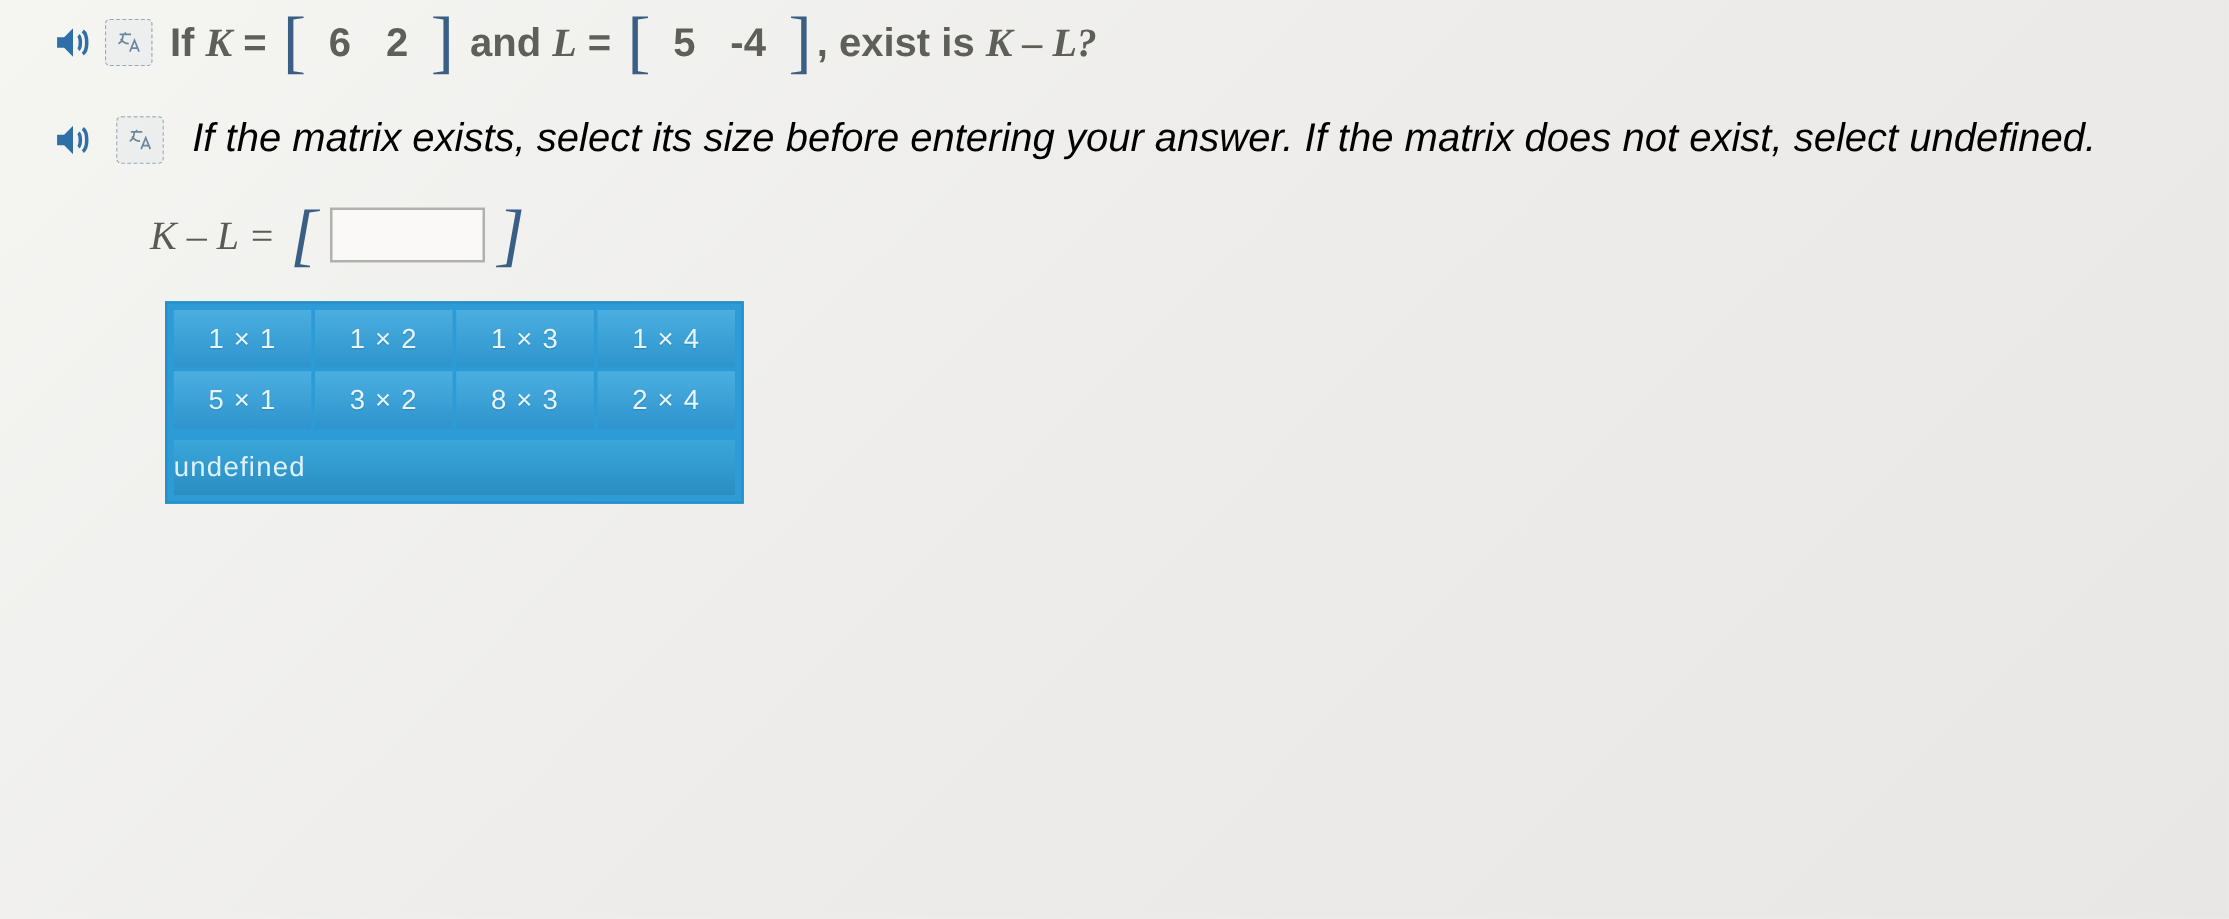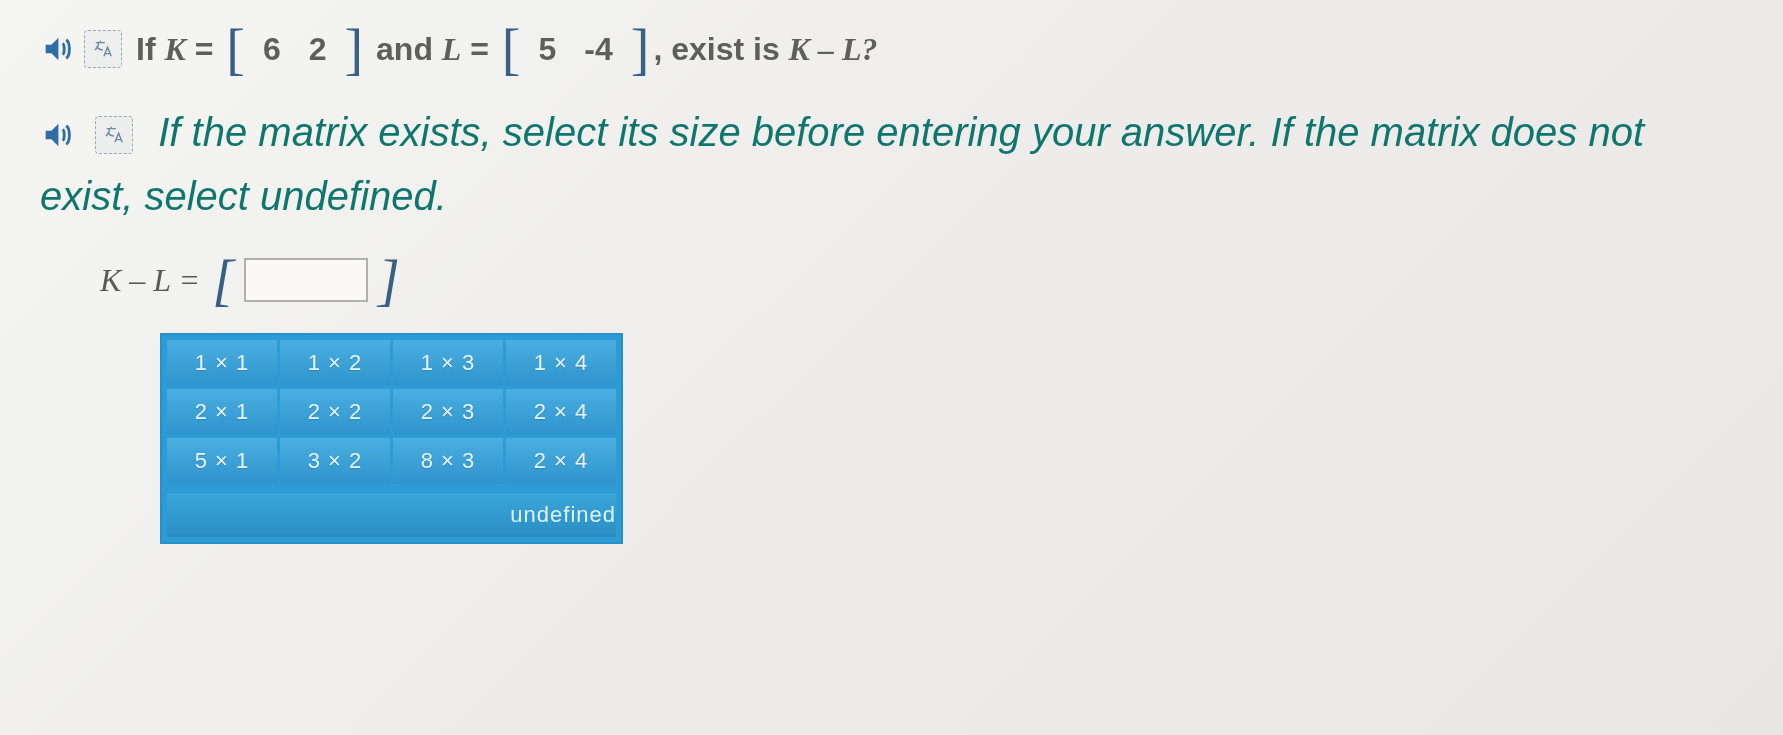--- a/index.html
+++ b/index.html
@@ -6,21 +6,21 @@
     margin: 0;
     padding: 0;
     width: 1783px;
     height: 735px;
     background: linear-gradient(135deg, #f5f5f2 0%, #edecea 50%, #e8e7e5 100%);
     font-family: Verdana, Geneva, sans-serif;
     color: #5a5a58;
     overflow: hidden;
   }
   .page {
-    padding: 27px 40px;
+    padding: 12px 40px;
     filter: blur(0.4px);
   }
   .line {
     display: flex;
     align-items: center;
     margin-bottom: 28px;
     font-size: 32px;
     font-weight: 600;
     color: #5f5f5a;
     flex-wrap: wrap;
@@ -54,48 +54,48 @@
     font-size: 56px;
     color: #3a5f85;
     font-weight: 400;
     font-family: 'Times New Roman', serif;
     line-height: 0.8;
     padding: 0 4px;
   }
   .matrix-cell { padding: 0 14px; }
   .instruction {
     font-style: italic;
-    font-size: 40px;
+    font-size: 32px;
     font-weight: 500;
-    color: #0f766e;
+    color: #000000;
     line-height: 1.6;
     margin-bottom: 30px;
     display: block;
   }
   .instruction .speaker-icon,
   .instruction .lang-icon { vertical-align: middle; font-style: normal;}
   .answer-line {
     display: flex;
     align-items: center;
     font-size: 32px;
-    margin-left: 60px;
+    margin-left: 80px;
     margin-bottom: 30px;
     color: #5a5a55;
     font-style: italic;
     font-family: Georgia, serif;
   }
   .answer-input {
     width: 120px;
     height: 40px;
     border: 2px solid #b0b0ac;
     background: #faf9f7;
     margin: 0 6px;
   }
   .size-grid {
-    margin-left: 120px;
+    margin-left: 92px;
     width: 460px;
     background: #2d9cd6;
     border: 2px solid #2890c8;
     border-collapse: separate;
     border-spacing: 3px;
     padding: 2px;
   }
   .size-grid td {
     padding: 0;
   }
@@ -111,21 +111,21 @@
     letter-spacing: 1px;
     cursor: pointer;
     text-shadow: 0 1px 1px rgba(0,0,0,0.15);
   }
   .undef-row td { padding-top: 6px; }
   .undef-btn {
     background: linear-gradient(#3aa6da, #2a8ec2);
     color: #dff2fc;
     height: 44px;
     line-height: 44px;
-    text-align: right;
+    text-align: left;
     font-size: 22px;
     letter-spacing: 1px;
     cursor: pointer;
   }
 </style>
 </head>
 <body>
 
 <div class="page">
 
@@ -205,34 +205,20 @@
           </td>
       <td>
             <div class="size-btn">1 × 3</div>
           </td>
       <td>
             <div class="size-btn">1 × 4</div>
           </td>
     </tr>
     <tr>
       <td>
-            <div class="size-btn">2 × 1</div>
-          </td>
-      <td>
-            <div class="size-btn">2 × 2</div>
-          </td>
-      <td>
-            <div class="size-btn">2 × 3</div>
-          </td>
-      <td>
-            <div class="size-btn">2 × 4</div>
-          </td>
-    </tr>
-    <tr>
-      <td>
             <div class="size-btn">5 × 1</div>
           </td>
       <td>
             <div class="size-btn">3 × 2</div>
           </td>
       <td>
             <div class="size-btn">8 × 3</div>
           </td>
       <td>
             <div class="size-btn">2 × 4</div>

